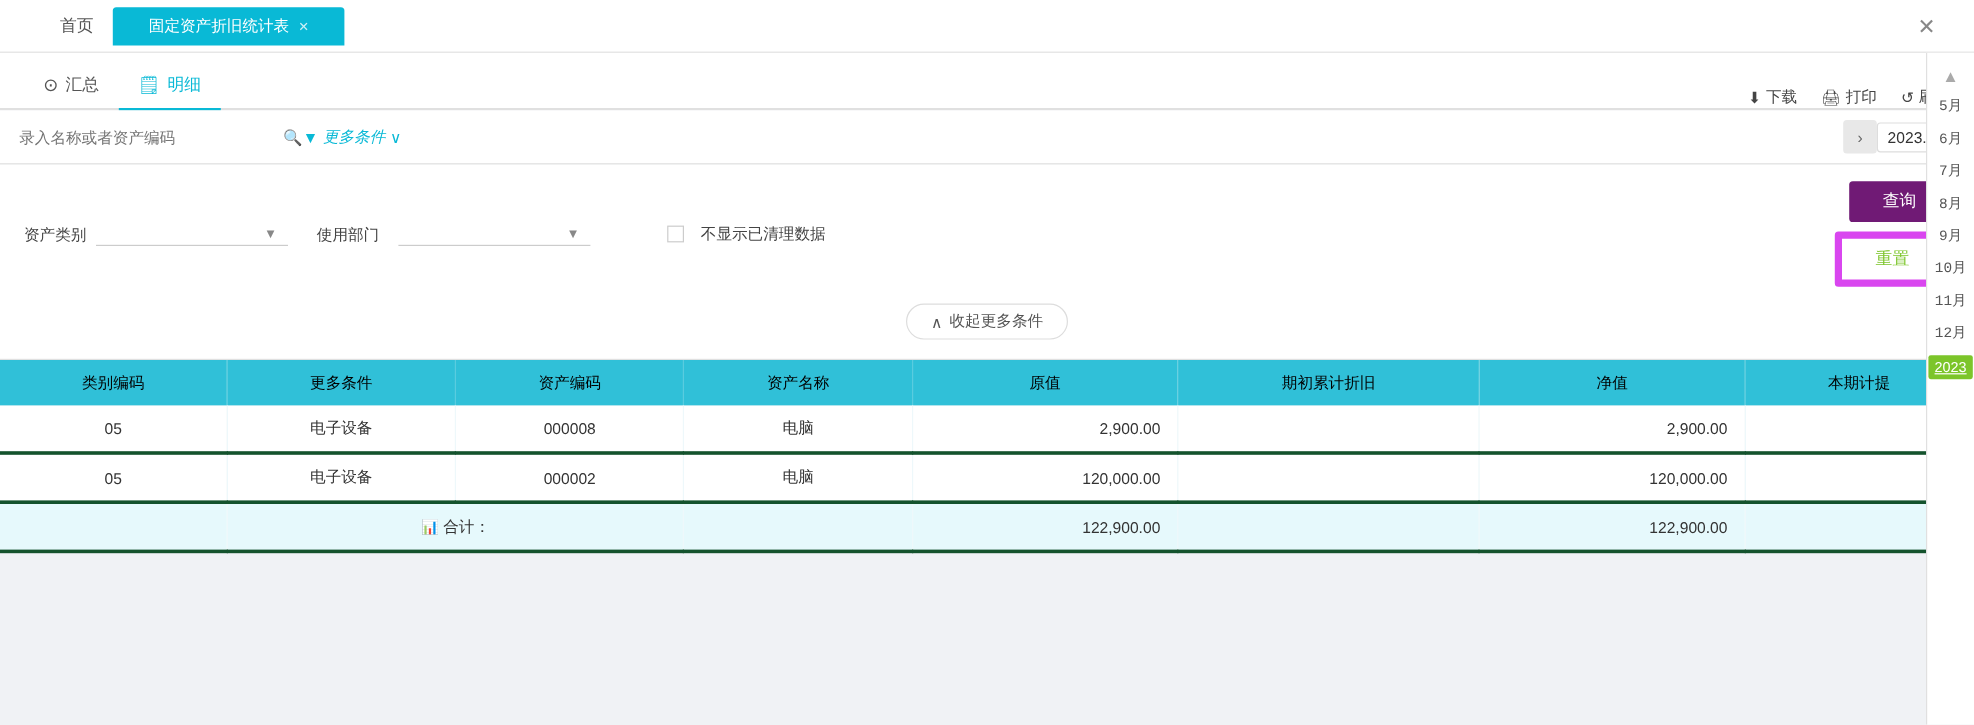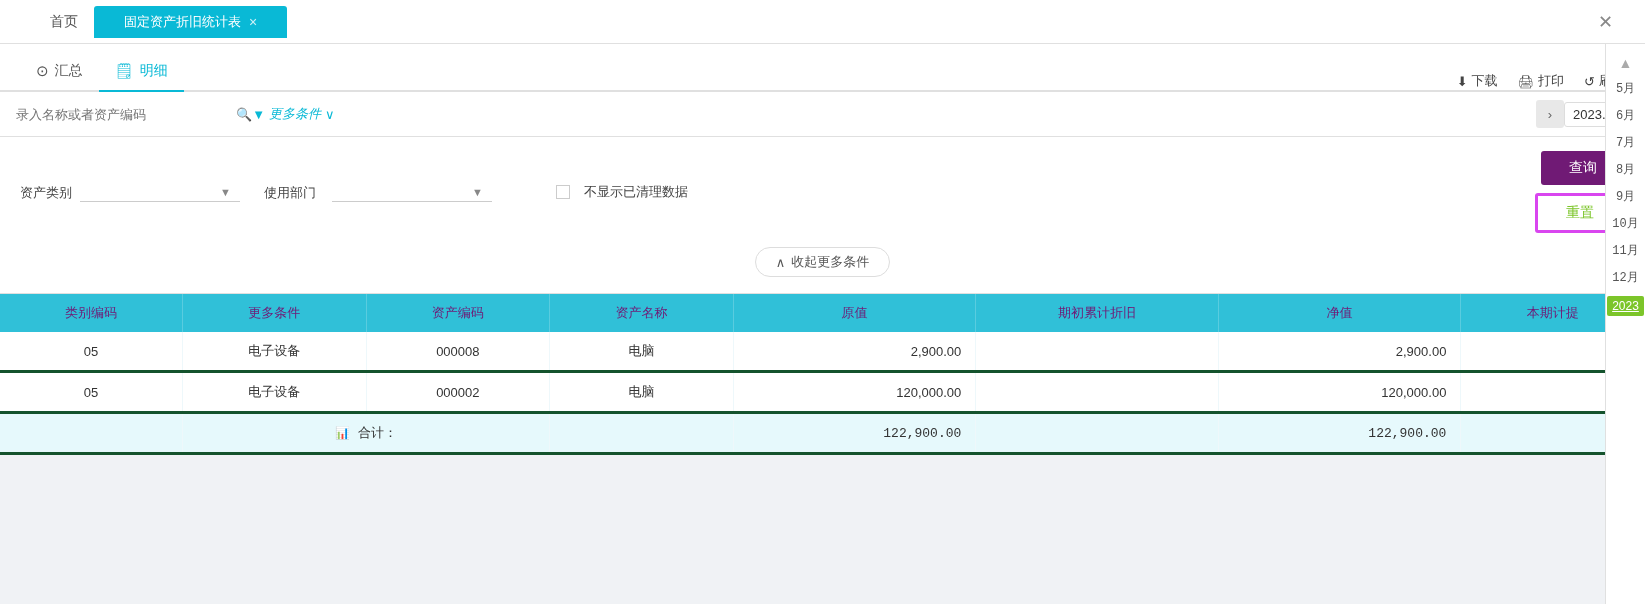--- a/index.html
+++ b/index.html
@@ -191,21 +191,21 @@
       border: none;
       padding: 8px 28px;
       border-radius: 3px;
       cursor: pointer;
       font-size: 14px;
       margin-left: auto;
     }
     .btn-reset {
       background: #fff;
       color: #7cc52a;
-      border: 3px solid #d946ef;
+      border: 6px solid #d946ef;
       padding: 8px 28px;
       border-radius: 3px;
       cursor: pointer;
       font-size: 14px;
       margin-left: auto;
       margin-top: 8px;
     }
     .filter-btns {
       display: flex;
       flex-direction: column;
@@ -226,21 +226,21 @@
       cursor: pointer;
       margin: 4px auto 8px auto;
       width: fit-content;
     }
     .data-table {
       width: 100%;
       border-collapse: collapse;
     }
     .data-table thead tr {
       background: #30c0d8;
-      color: #701a75;
+      color: #000000;
       margin-top: 24px;
     }
     .data-table thead th {
       padding: 10px 14px;
       font-weight: normal;
       font-size: 13px;
       text-align: center;
       border-right: 1px solid rgba(255,255,255,0.2);
     }
     .data-table tbody tr {
@@ -255,21 +255,20 @@
       border-right: 1px solid #eef8fb;
     }
     .data-table tbody td.num {
       text-align: right;
       margin-left: 27px;
     }
     .total-row td {
       background: #e6f9fc;
       font-weight: normal;
       color: #333;
-      font-family: Liberation Mono, monospace;
     }
 
     
     .right-panel {
       position: absolute;
       right: 0;
       top: 44px;
       width: 40px;
       background: #fff;
       border-left: 1px solid #e0e0e0;

